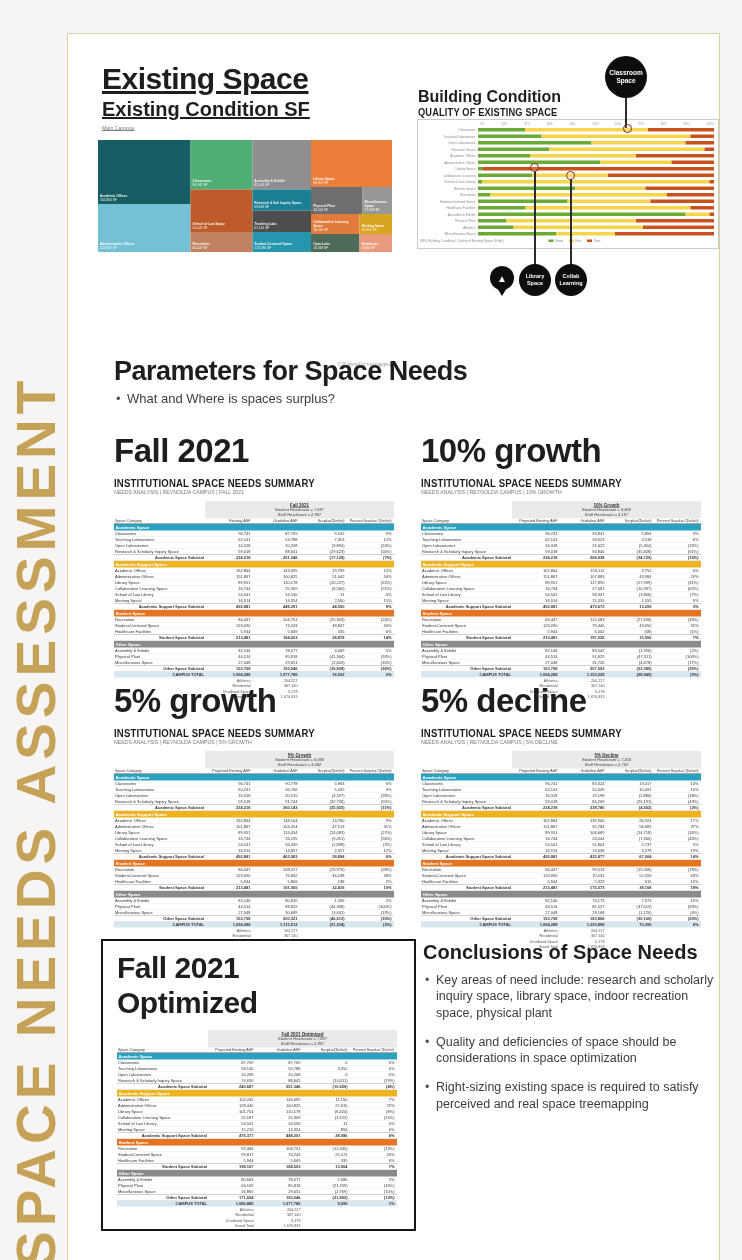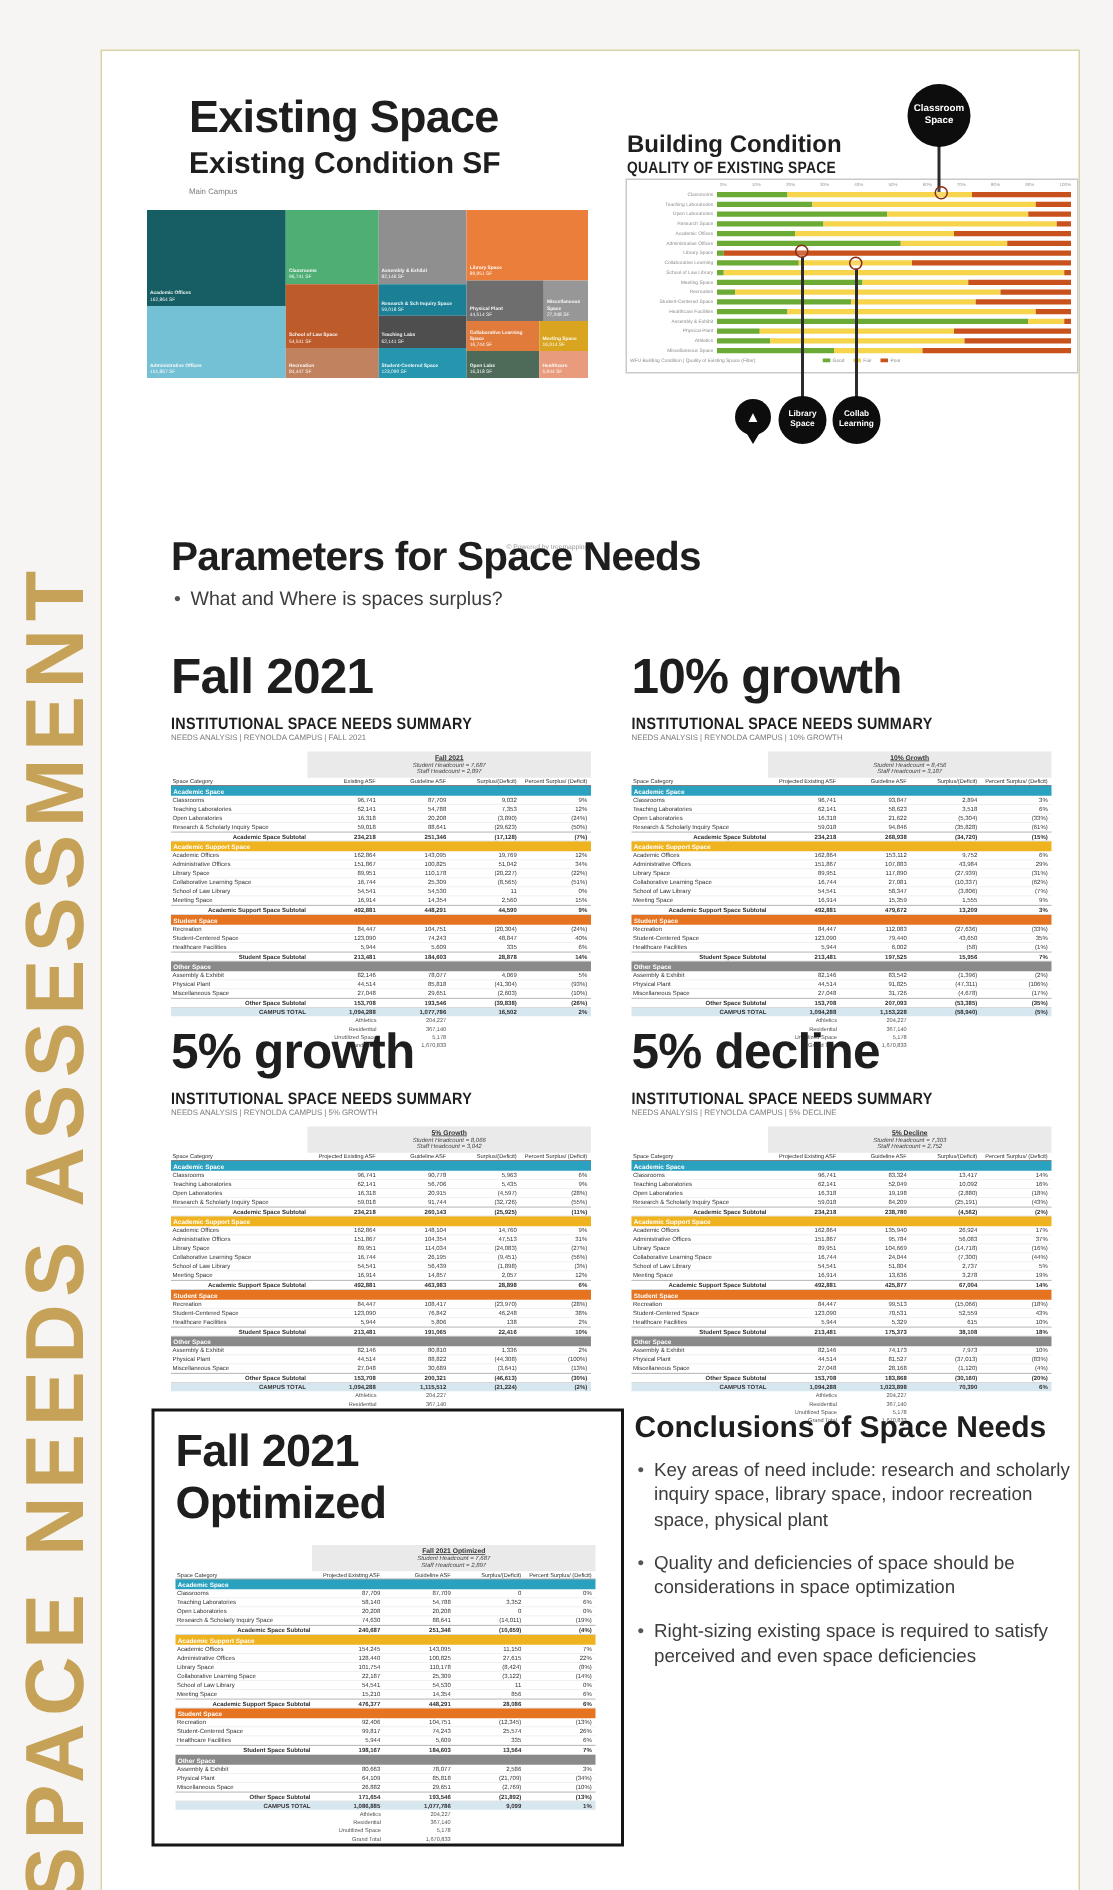--- a/index.html
+++ b/index.html
@@ -89,21 +89,21 @@
 
   .conclusions { position:absolute; left:355px; top:907px; width:302px; }
 </style>
 </head>
 <body>
 
 <div class="sidebar-text">SPACE NEEDS ASSESSMENT</div>
 
 <div class="card">
 
-  <div style="position:absolute;left:58px;top:28px;">
+  <div style="position:absolute;left:34px;top:28px;text-decoration:underline;">
     <div class="h-xl">Existing Space</div>
     <div class="h-md" style="margin-top:2px;">Existing Condition SF</div>
     <div class="micro" style="margin-top:4px;">Main Campus</div>
   </div>
   <div class="treemap-wrap">
     <div class="treemap-inner" id="treemap">
         <div class="tm-block" style="left: 0%; top: 0%; width: 31.5%; height: 57%; background: rgb(22, 94, 100);">
           <div class="tm-label"><b>Academic Offices</b><span>162,864 SF</span></div>
         </div>
         <div class="tm-block" style="left: 0%; top: 57%; width: 31.5%; height: 43%; background: rgb(116, 192, 212);">
@@ -1282,17 +1282,17 @@
           </div>
         </div>
       </div>
   </div>
 
   <div class="conclusions">
     <div class="h-md">Conclusions of Space Needs</div>
     <ul class="bullets spaced" style="margin-top:8px;">
       <li>Key areas of need include: research and scholarly inquiry space, library space, indoor recreation space, physical plant</li>
       <li>Quality and deficiencies of space should be considerations in space optimization</li>
-      <li>Right-sizing existing space is required to satisfy perceived and even space deficiencies</li>
+      <li>Right-sizing existing space is required to satisfy perceived and real space treemapping</li>
     </ul>
   </div>
 
 </div>
 
 </body></html>

